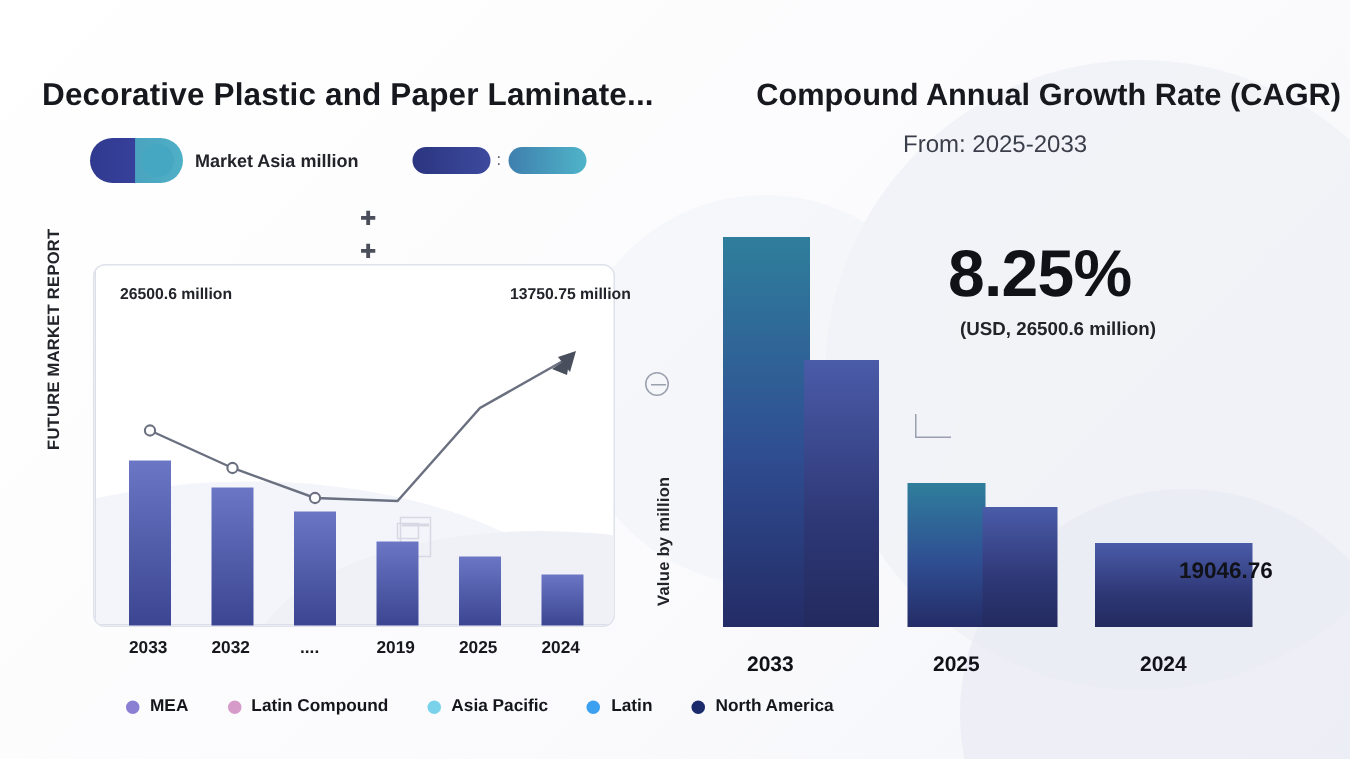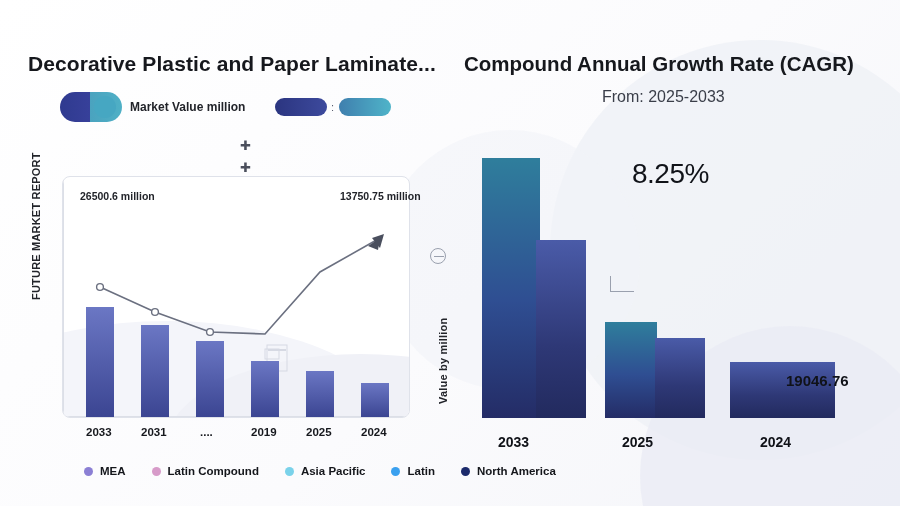--- a/index.html
+++ b/index.html
@@ -117,30 +117,30 @@
     position: absolute; left: 84px; top: 465px;
     display:flex; align-items:center; gap: 26px;
   }
   .lg-item { display:flex; align-items:center; gap:7px; font-size:11.5px; font-weight:bold; color:#14161b; }
   .lg-dot { width:9px; height:9px; border-radius:50%; display:inline-block; }
 
   
   .right { position:absolute; left:450px; top:0; width:450px; height:506px; }
   .title-right {
     position:absolute; left: 14px; top: 52px; width: 430px;
-    text-align:left; font-size: 20.5px; font-weight: bold; color:#16181d;
+    text-align:right; font-size: 20.5px; font-weight: bold; color:#16181d;
     white-space: nowrap;
   }
   .sub-right {
     position:absolute; left: 152px; top: 88px;
     font-size: 16px; color:#3a3e49;
   }
   .cagr {
     position:absolute; left: 182px; top: 158px;
-    font-size: 28px; font-weight: normal; color:#101218; letter-spacing:-.5px;
+    font-size: 44px; font-weight: bold; color:#101218; letter-spacing:-.5px;
   }
   .cagr-sub {
     position:absolute; left: 190px; top: 212px;
     font-size: 12.5px; font-weight: bold; color:#22242a;
   }
   .value-label {
     position:absolute; left: 336px; top: 372px;
     font-size: 15px; font-weight: bold; color:#101218;
   }
   .rbar { position:absolute; bottom:88px; }
@@ -159,21 +159,21 @@
   <div class="blob b1"></div>
   <div class="blob b2"></div>
   <div class="blob b3"></div>
 
   <div class="left">
 
     <div class="title-left">Decorative Plastic and Paper Laminate...</div>
 
     <div class="legend-top">
       <span class="pill-ico"></span>
-      <span class="legend-top-label">Market Value million</span>
+      <span class="legend-top-label">Market Asia million</span>
     </div>
 
     <div class="legend-bars">
       <span class="lb lb1"></span>
       <span class="lb-dots">:</span>
       <span class="lb lb2"></span>
     </div>
 
     <span class="plus p1">✚</span>
     <span class="plus p2">✚</span>
@@ -209,21 +209,21 @@
         <polyline points="38,111 93,136 148,156 203,158 258,96 318,62" fill="none" stroke="#6b7080" stroke-width="1.6"></polyline>
         <circle cx="38" cy="111" r="3.4" fill="#ffffff" stroke="#6b7080" stroke-width="1.4"></circle>
         <circle cx="93" cy="136" r="3.4" fill="#ffffff" stroke="#6b7080" stroke-width="1.4"></circle>
         <circle cx="148" cy="156" r="3.4" fill="#ffffff" stroke="#6b7080" stroke-width="1.4"></circle>
         <polygon points="318,62 306,70 316,74" fill="#4a4f5e"></polygon>
         <polygon points="322,58 310,62 318,72" fill="#4a4f5e"></polygon>
       </svg>
     </div>
 
     <div class="xlab-left" style="left:86px;">2033</div>
-    <div class="xlab-left" style="left:141px;">2031</div>
+    <div class="xlab-left" style="left:141px;">2032</div>
     <div class="xlab-left" style="left:200px;">....</div>
     <div class="xlab-left" style="left:251px;">2019</div>
     <div class="xlab-left" style="left:306px;">2025</div>
     <div class="xlab-left" style="left:361px;">2024</div>
   </div>
 
   <div class="legend-bottom">
     <span class="lg-item">
       <span class="lg-dot" style="background:#8b7fd4"></span>
       <span>MEA</span>
@@ -247,20 +247,21 @@
   </div>
 
   <div class="ylabel-right">Value by million</div>
 
   <div class="right">
 
     <div class="title-right">Compound Annual Growth Rate (CAGR)</div>
     <div class="sub-right">From: 2025-2033</div>
 
     <div class="cagr">8.25%</div>
+    <div class="cagr-sub">(USD, 26500.6 million)</div>
 
     <div class="rbar teal" style="left:32px; width:58px; height:260px;">
       <div class="fill" style="height:100%"></div>
     </div>
     <div class="rbar dark" style="left:86px; width:50px; height:178px;">
       <div class="fill" style="height:100%"></div>
     </div>
     <div class="rxlab" style="left:48px;">2033</div>
 
     <div class="rbar teal" style="left:155px; width:52px; height:96px;">

